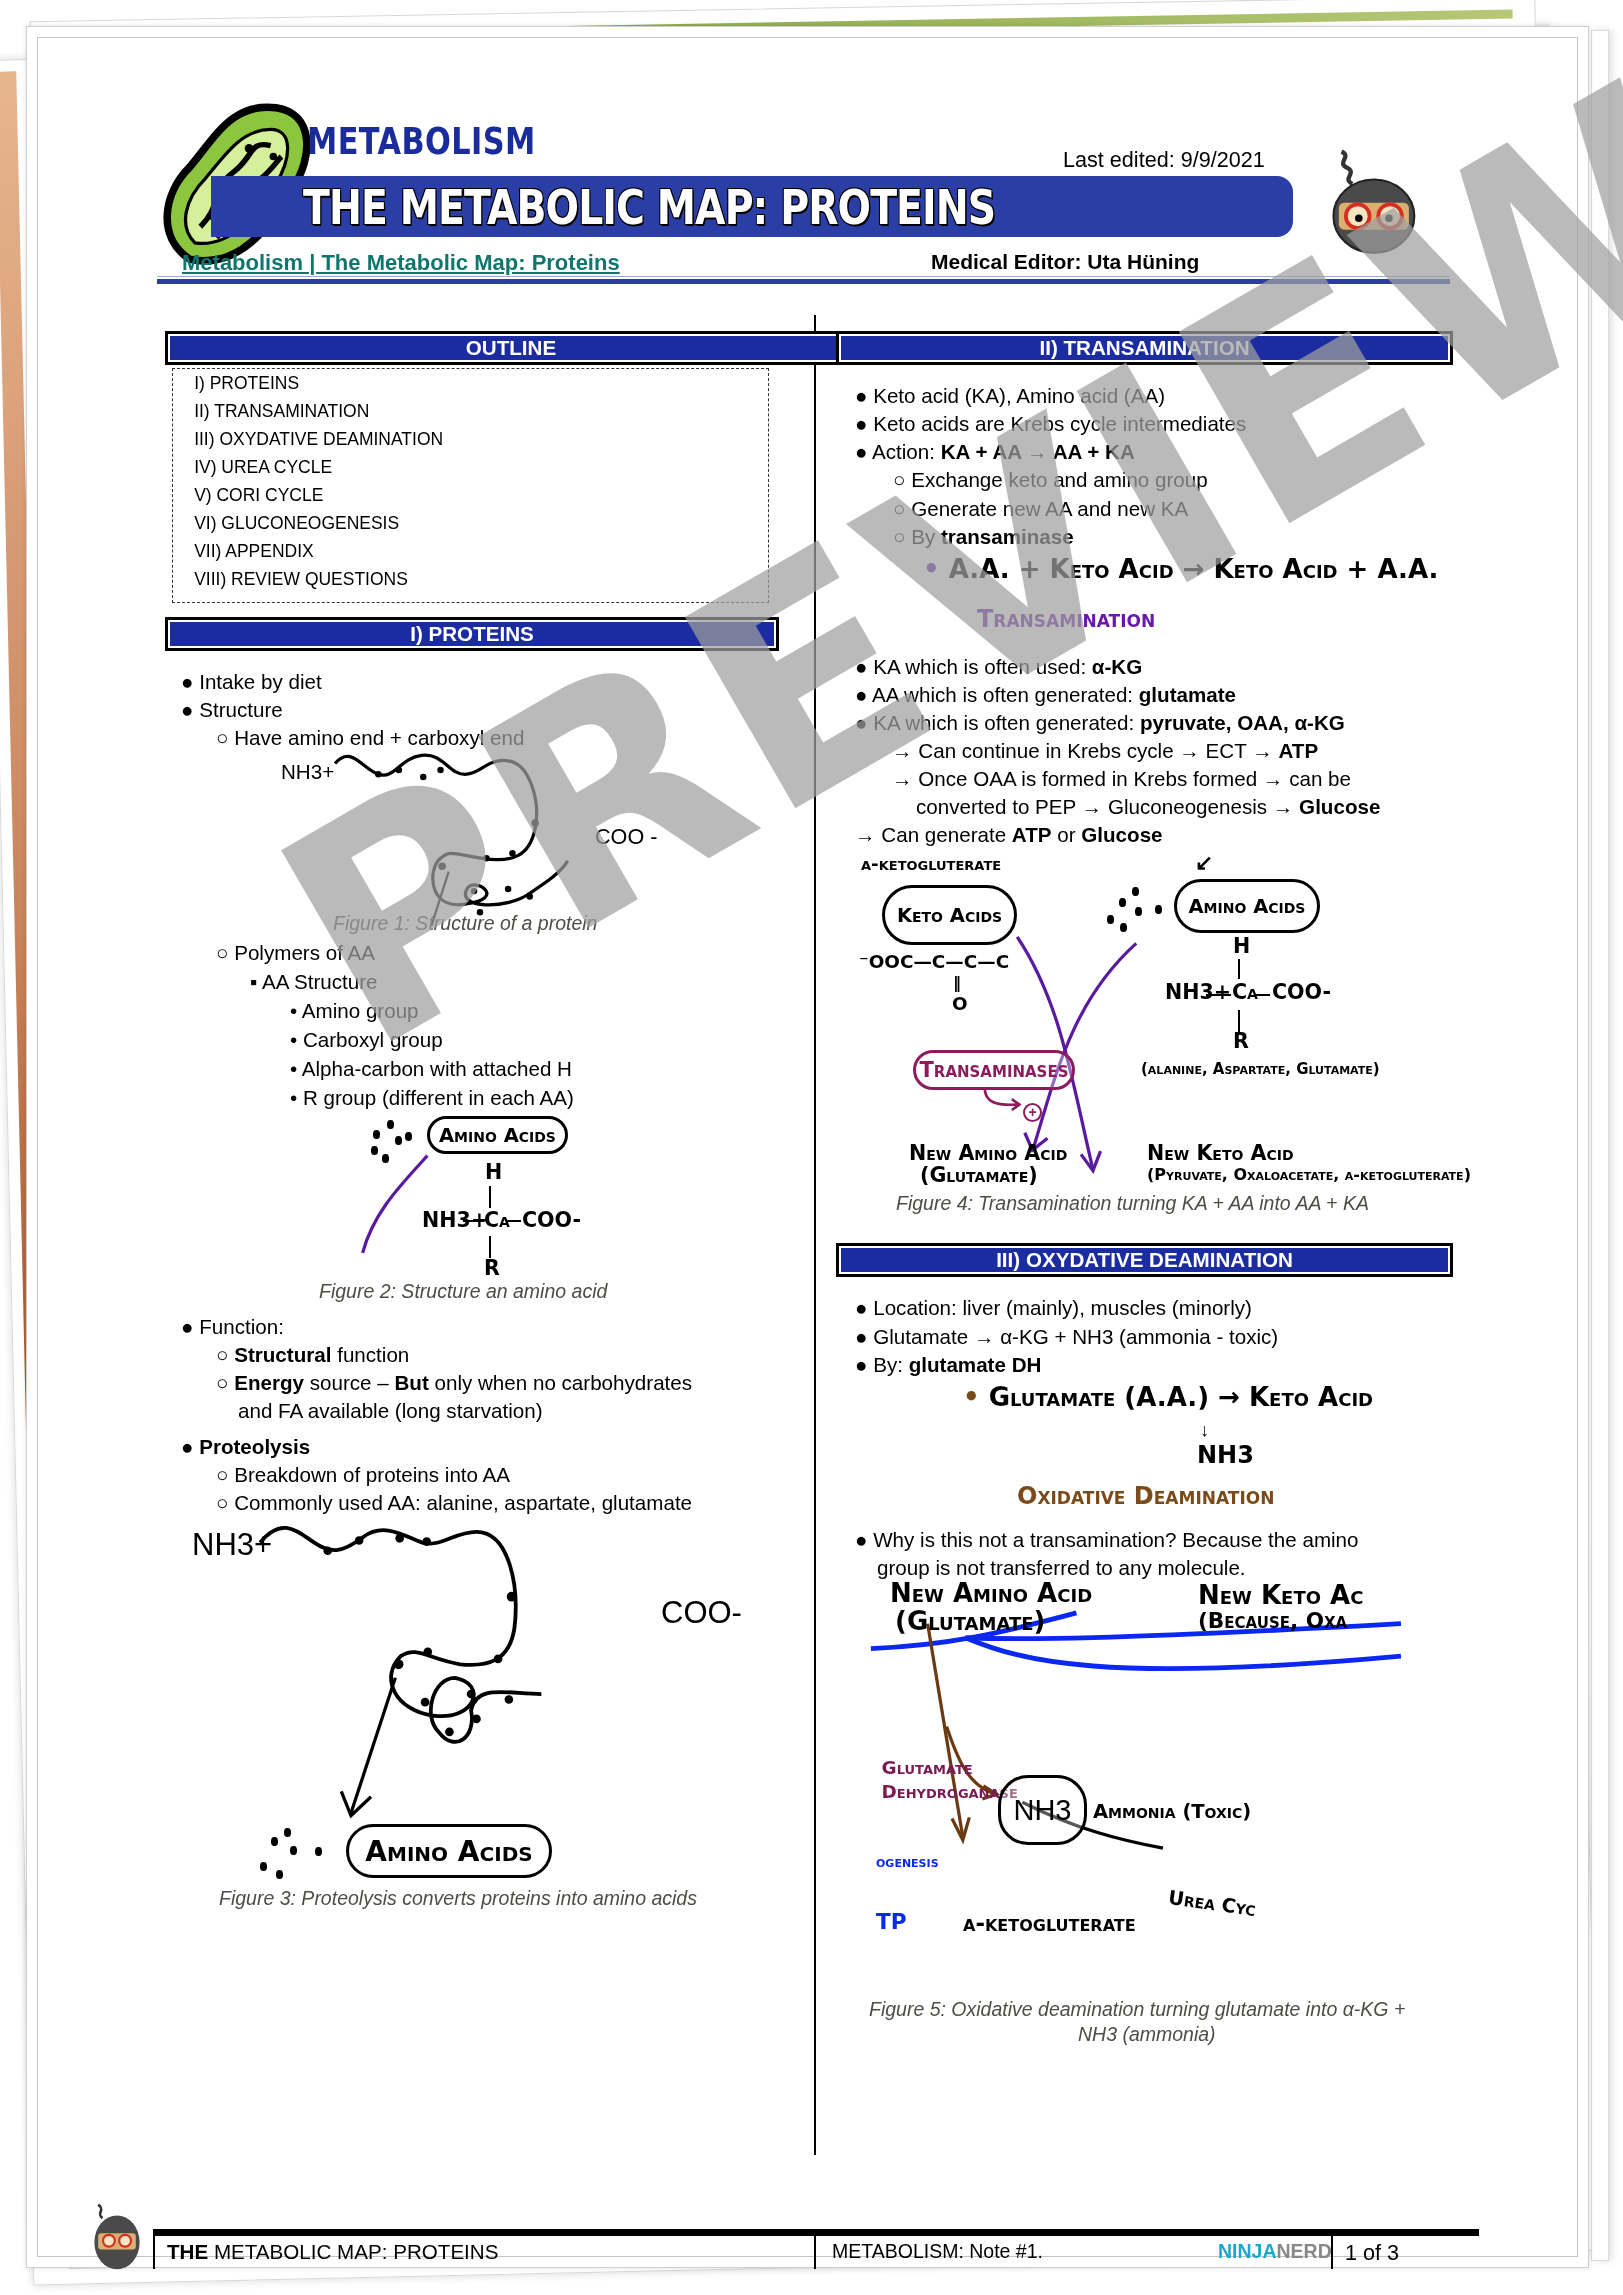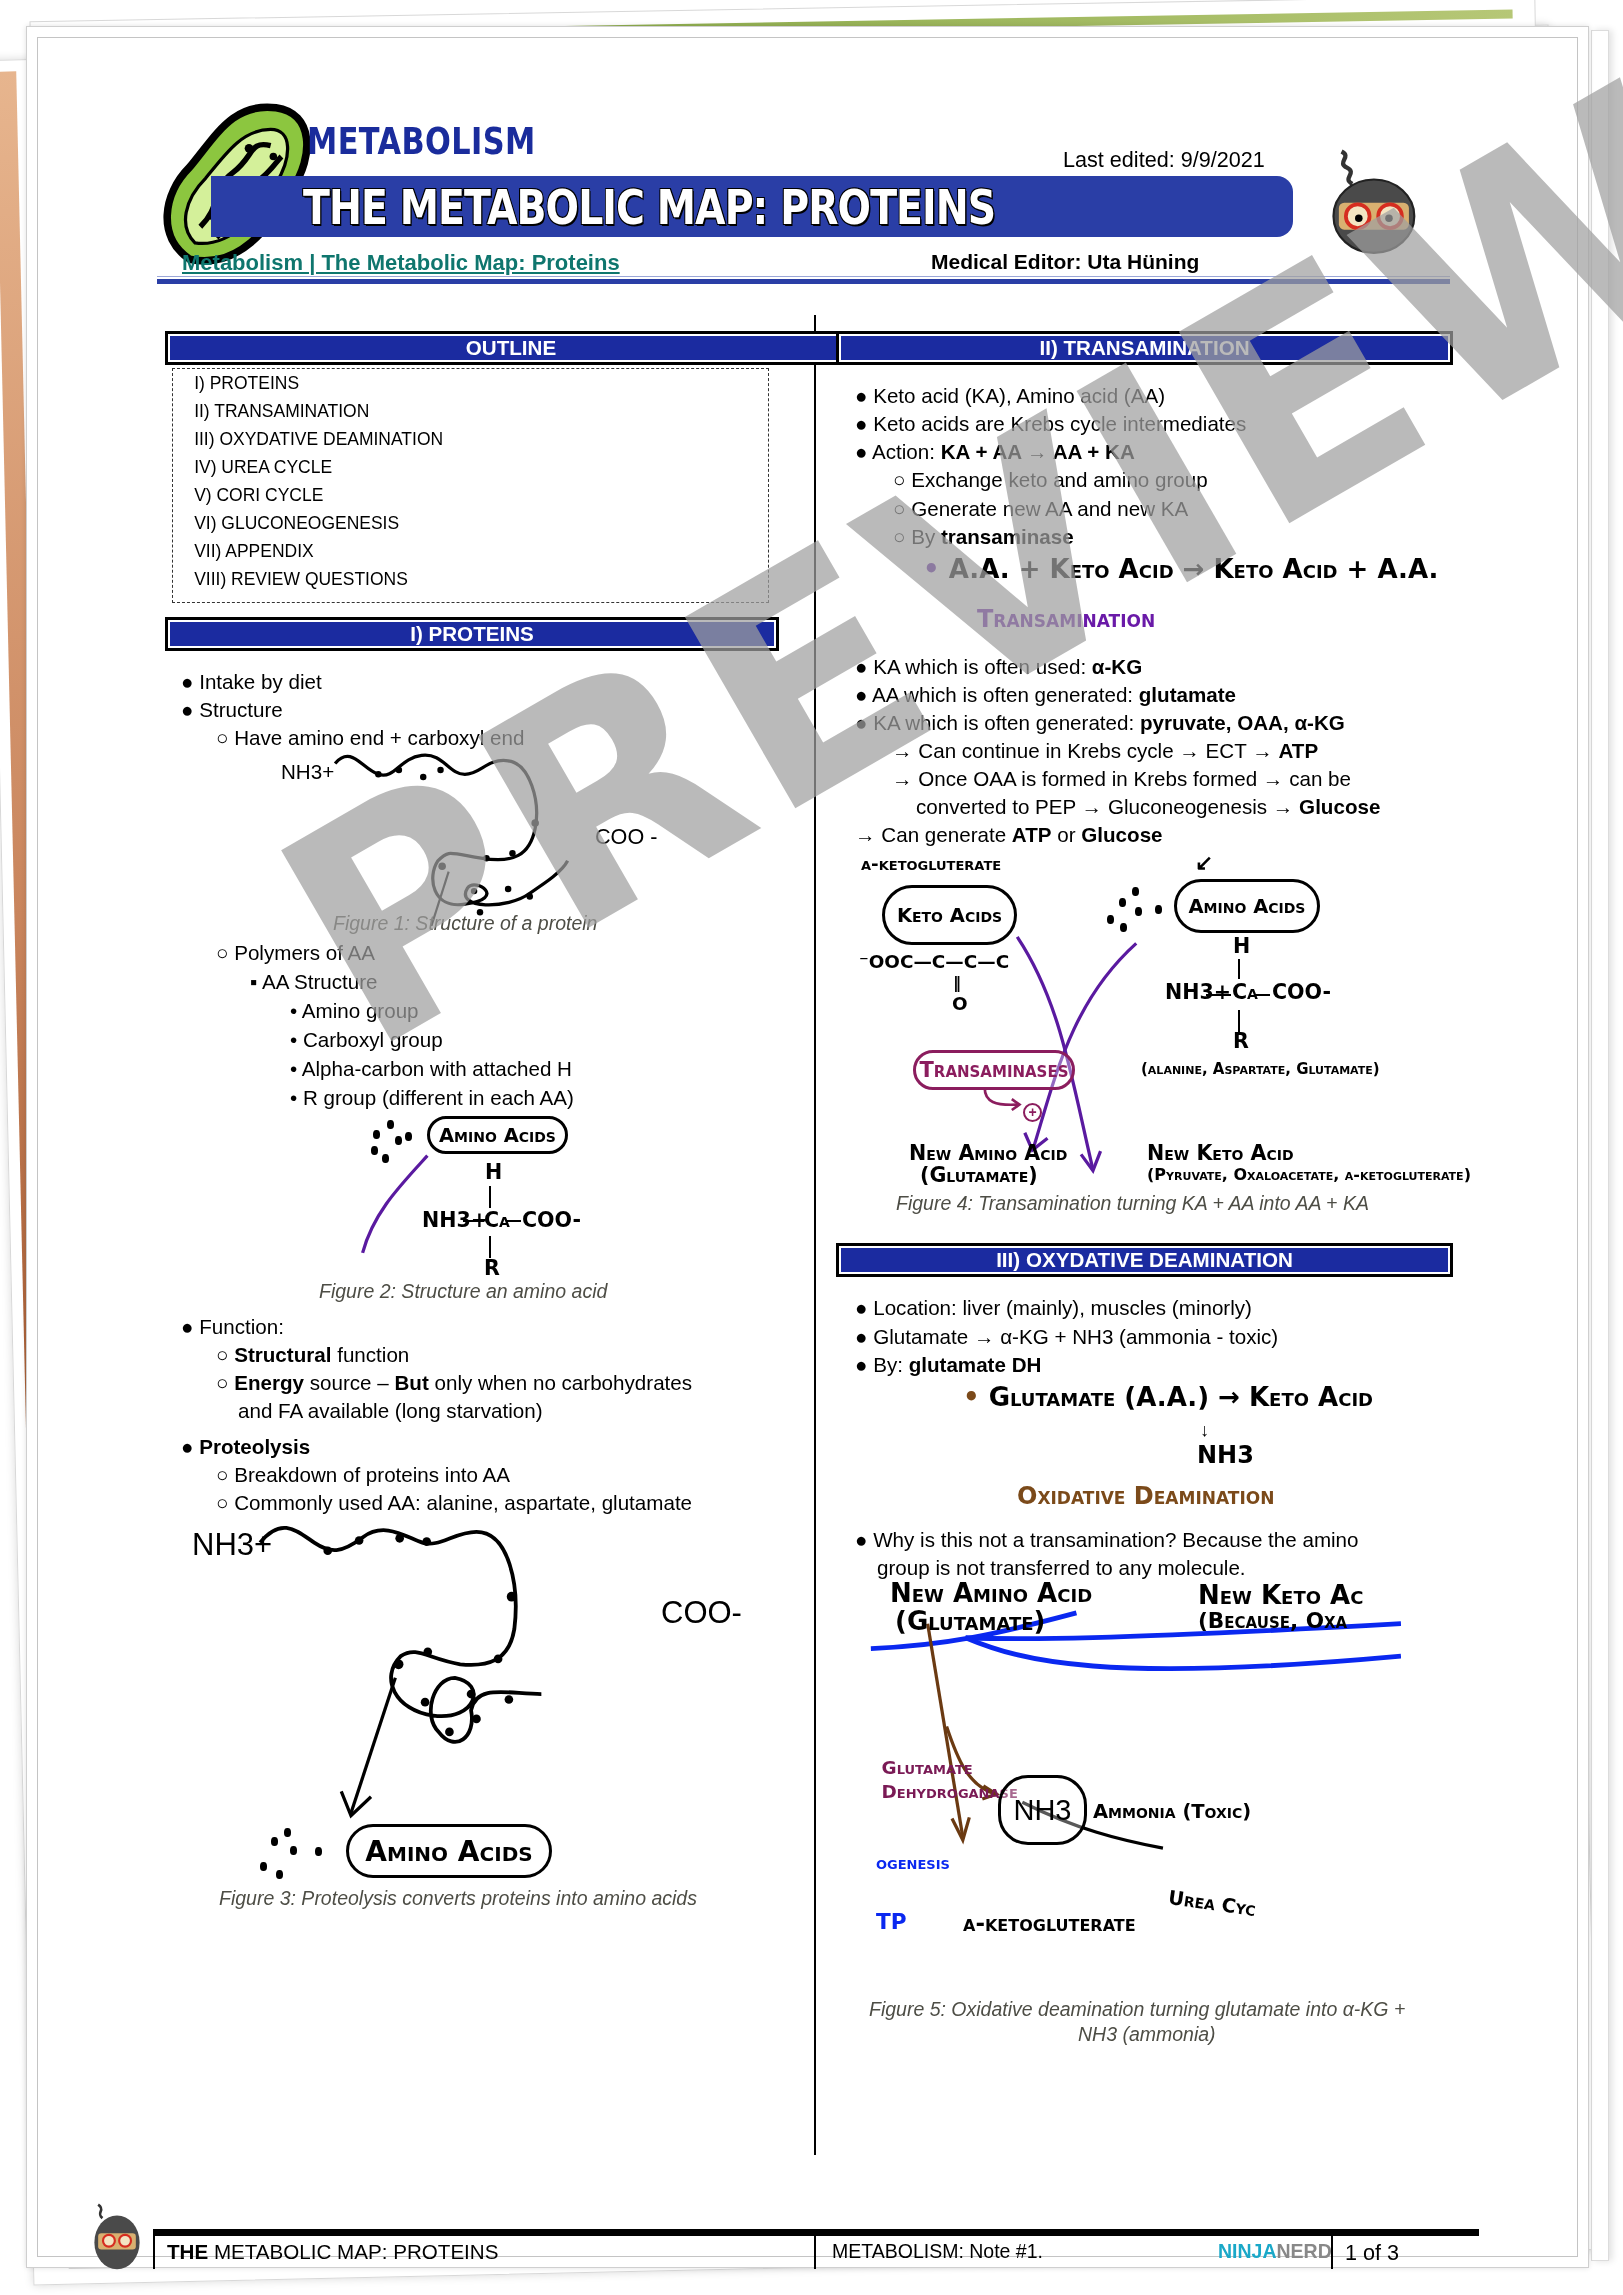--- a/index.html
+++ b/index.html
@@ -317,21 +317,21 @@
     <path d="M160 280 C180 340 200 390 250 405" fill="none" stroke="#6b3a12" stroke-width="6"></path>
     <polyline points="228,390 252,405 226,414" fill="none" stroke="#6b3a12" stroke-width="6"></polyline>
     <path d="M300 420 C400 470 480 490 560 505" fill="none" stroke="#000" stroke-width="6"></path>
   </svg>
   <div class="txt hand" style="left:30px;top:3.2px;font-size:26px;line-height:30px">New Amino Acid</div>
   <div class="txt hand" style="left:35px;top:31px;font-size:26px;line-height:30px">(Glutamate)</div>
   <div class="txt hand" style="left:338px;top:5.4px;font-size:26px;line-height:30px">New Keto Ac</div>
   <div class="txt hand" style="left:338px;top:31px;font-size:21.6px;line-height:30px">(Because, Oxa</div>
   <div class="txt hand" style="left:21.6px;top:179px;font-size:18.4px;color:#7a1a55">Glutamate</div>
   <div class="txt hand" style="left:21.6px;top:203px;font-size:18.4px;color:#7a1a55">Dehydroganase</div>
-  <div class="txt hand" style="left:16px;top:273px;font-size:19px;color:#0a28f0">ogenesis</div>
+  <div class="txt hand" style="left:16px;top:273px;font-size:16px;color:#0a28f0">ogenesis</div>
   <div class="txt hand" style="left:16px;top:333px;font-size:21.6px;color:#0a28f0">TP</div>
   <div class="cloud" style="left:138px;top:200px;width:89px;height:70px;border-radius:30px;">
     <span style="font-size:29px">NH3</span>
   </div>
   <div class="txt hand" style="left:233px;top:223px;font-size:19.5px">Ammonia (Toxic)</div>
   <div class="txt hand" style="left:308px;top:315px;font-size:19.5px;transform:rotate(8deg)">Urea Cyc</div>
   <div class="txt hand" style="left:103px;top:334px;font-size:23px">α-ketogluterate</div>
 </div>
 <div class="caption" style="left:869px;top:1998px">Figure 5: Oxidative deamination turning glutamate into α-KG +</div>
 <div class="caption" style="left:1078px;top:2023px">NH3 (ammonia)</div>

